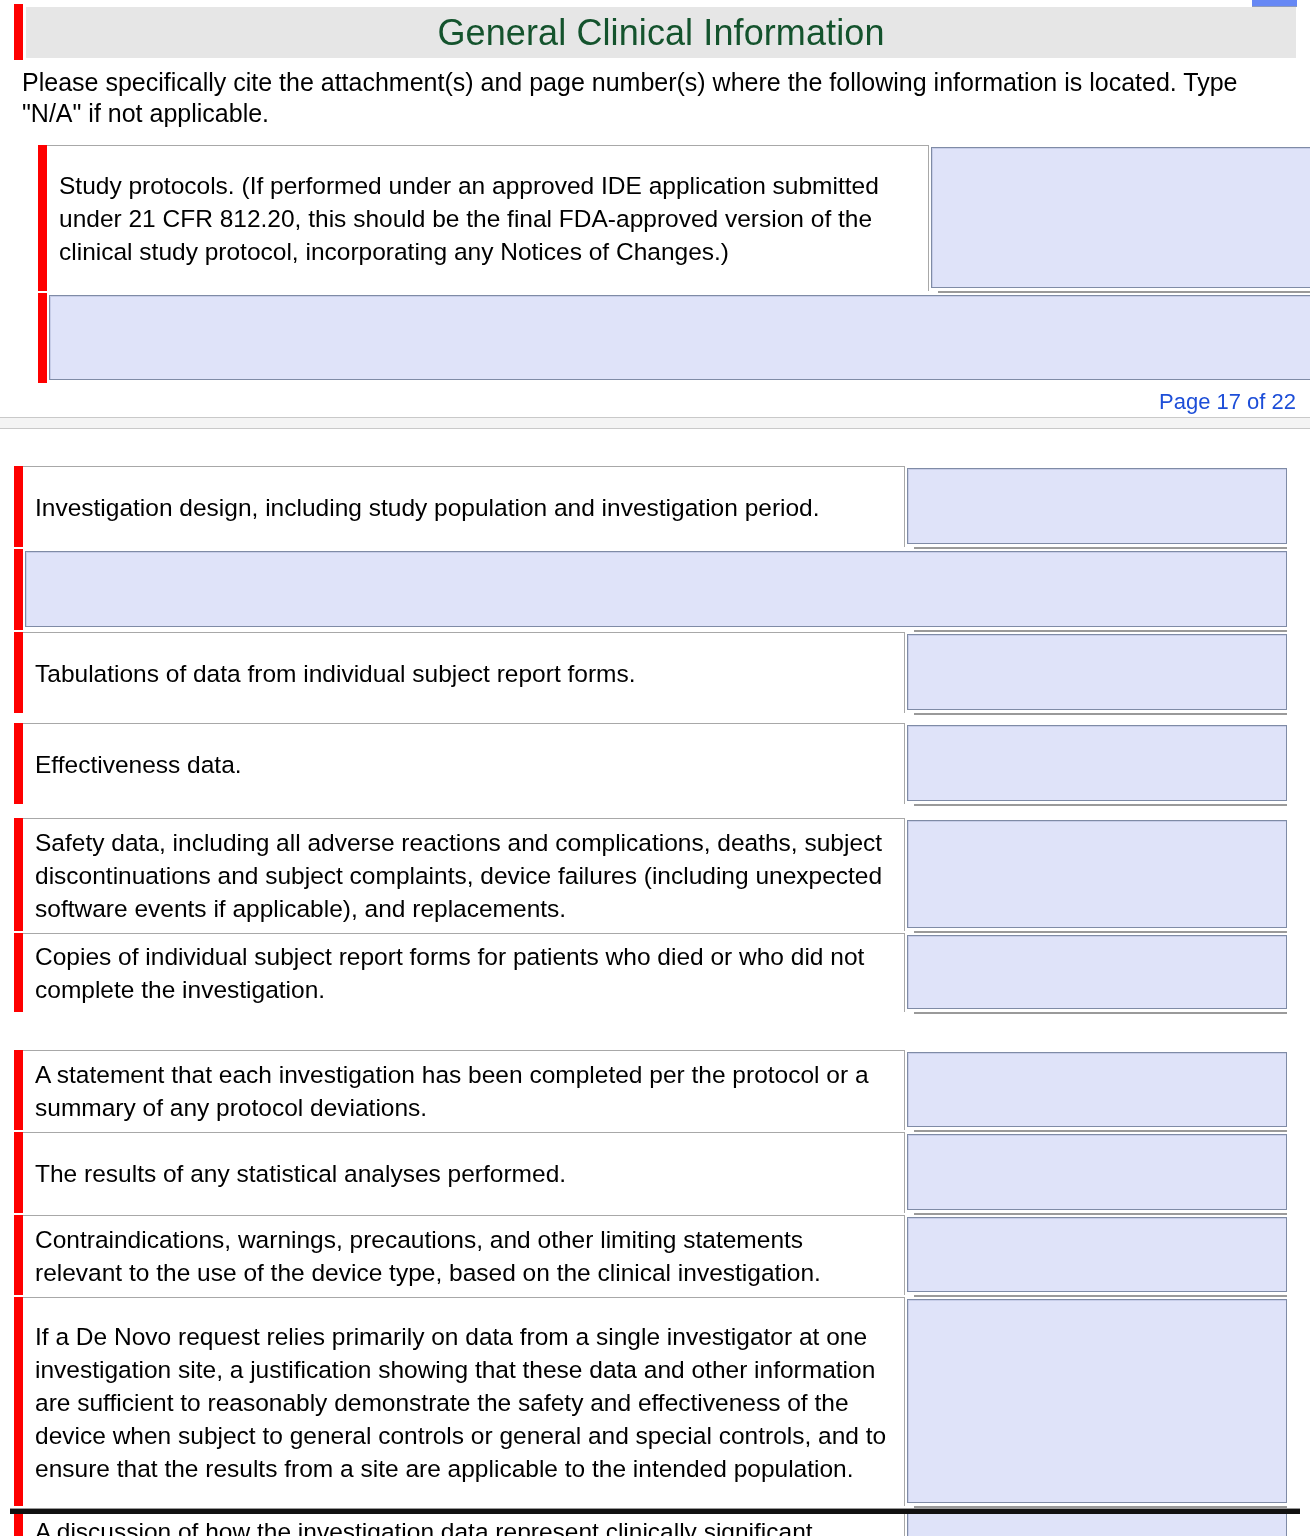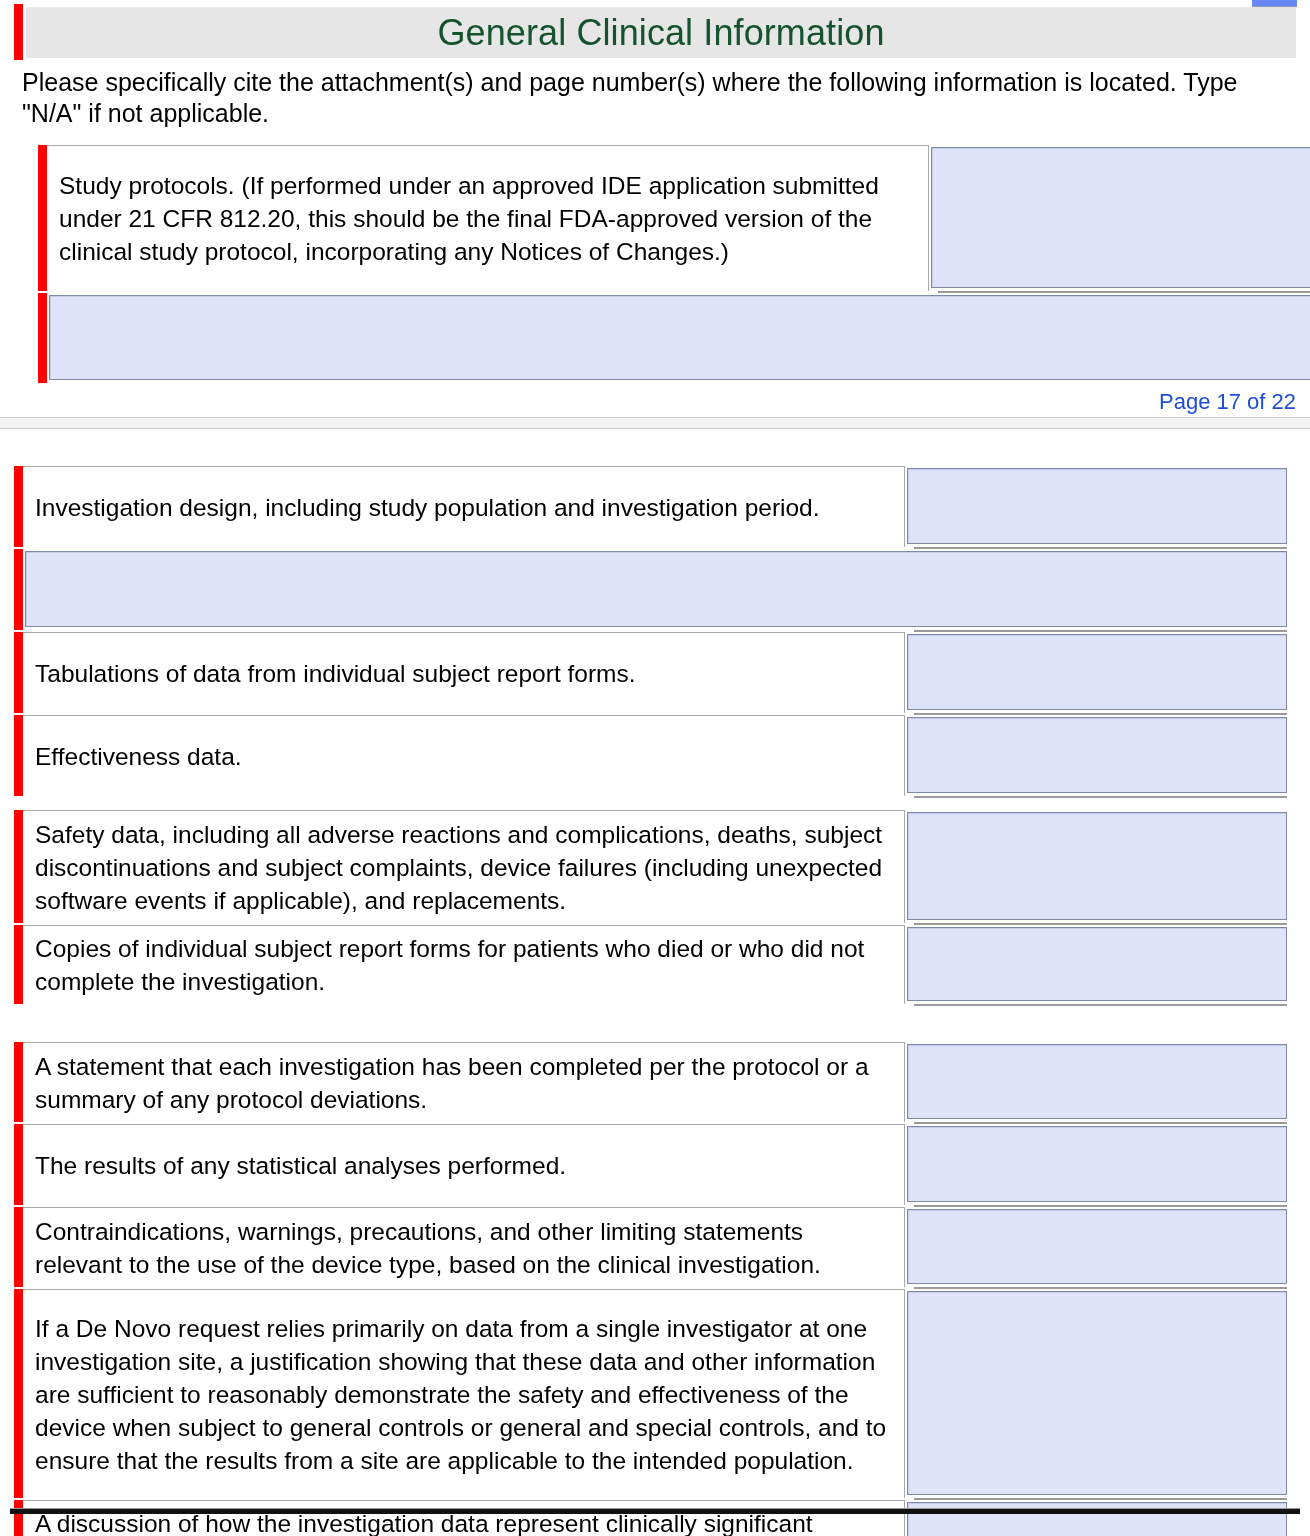--- a/index.html
+++ b/index.html
@@ -207,21 +207,21 @@
         </div>
         <div class="field-sep" style="margin-left: 900px; margin-right: 10px;"></div>
         <div class="req-row" style="height: 81px;">
           <div class="row-redbar"></div>
           <div class="cell-text">Tabulations of data from individual subject report forms.</div>
           <div class="cell-field">
             <div class="field-box" contenteditable="true" style=""></div>
           </div>
         </div>
         <div class="field-sep" style="margin-left: 900px; margin-right: 10px;"></div>
-        <div class="req-row" style="height: 81px;">
+        <div class="req-row" style="height: 81px; margin-top: 8px;">
           <div class="row-redbar"></div>
           <div class="cell-text">Effectiveness data.</div>
           <div class="cell-field">
             <div class="field-box" contenteditable="true" style=""></div>
           </div>
         </div>
         <div class="field-sep" style="margin-left: 900px; margin-right: 10px;"></div>
         <div class="req-row" style="height: 113px; margin-top: 12px;">
           <div class="row-redbar"></div>
           <div class="cell-text">Safety data, including all adverse reactions and complications, deaths, subject discontinuations and subject complaints, device failures (including unexpected software events if applicable), and replacements.</div>

